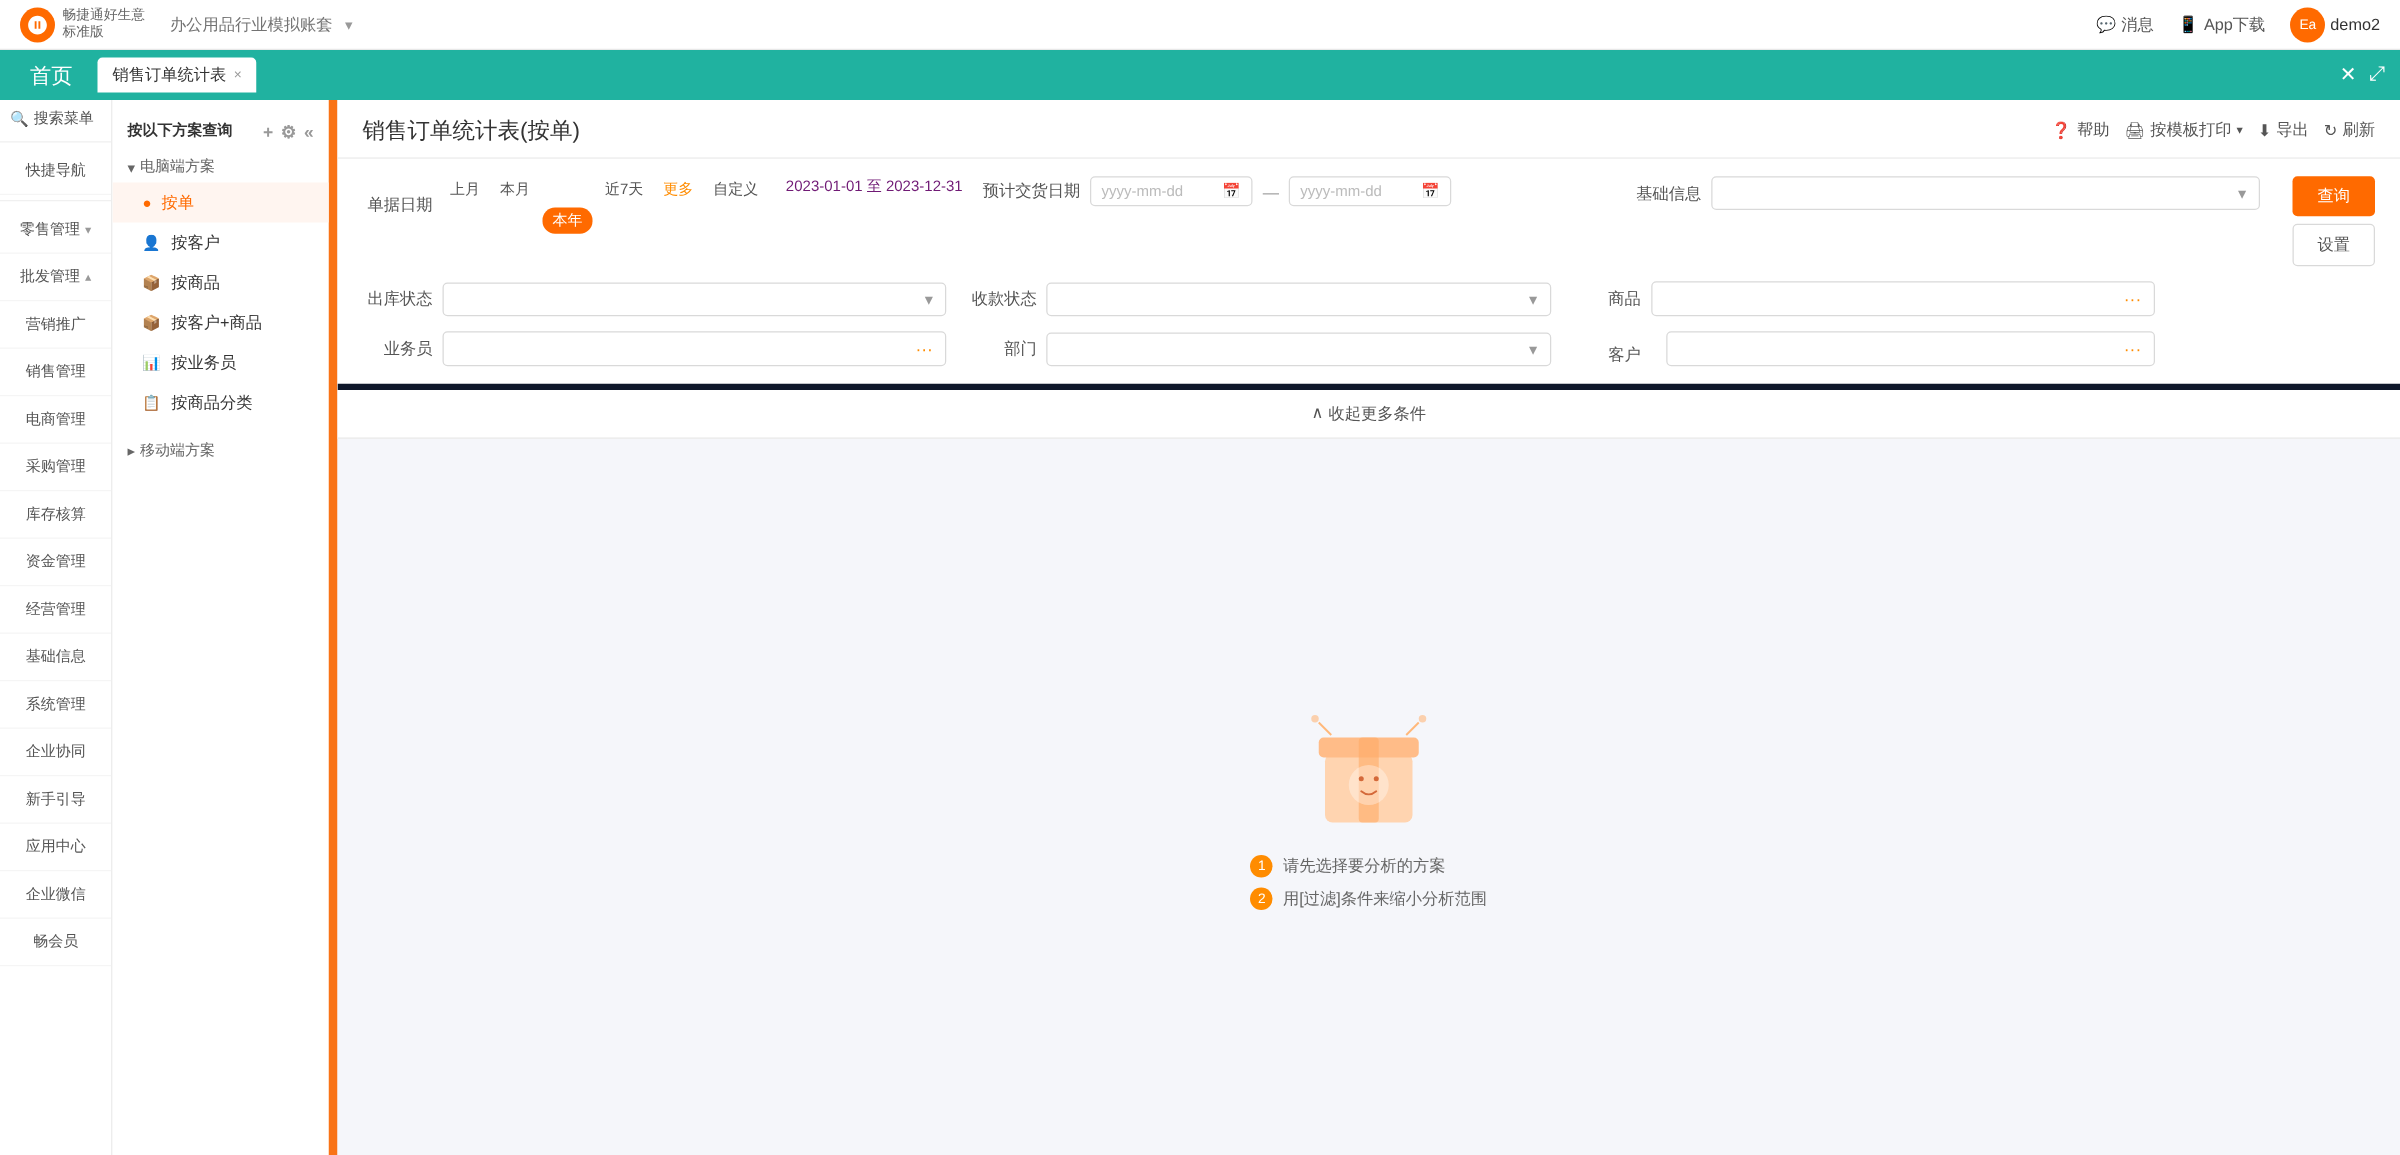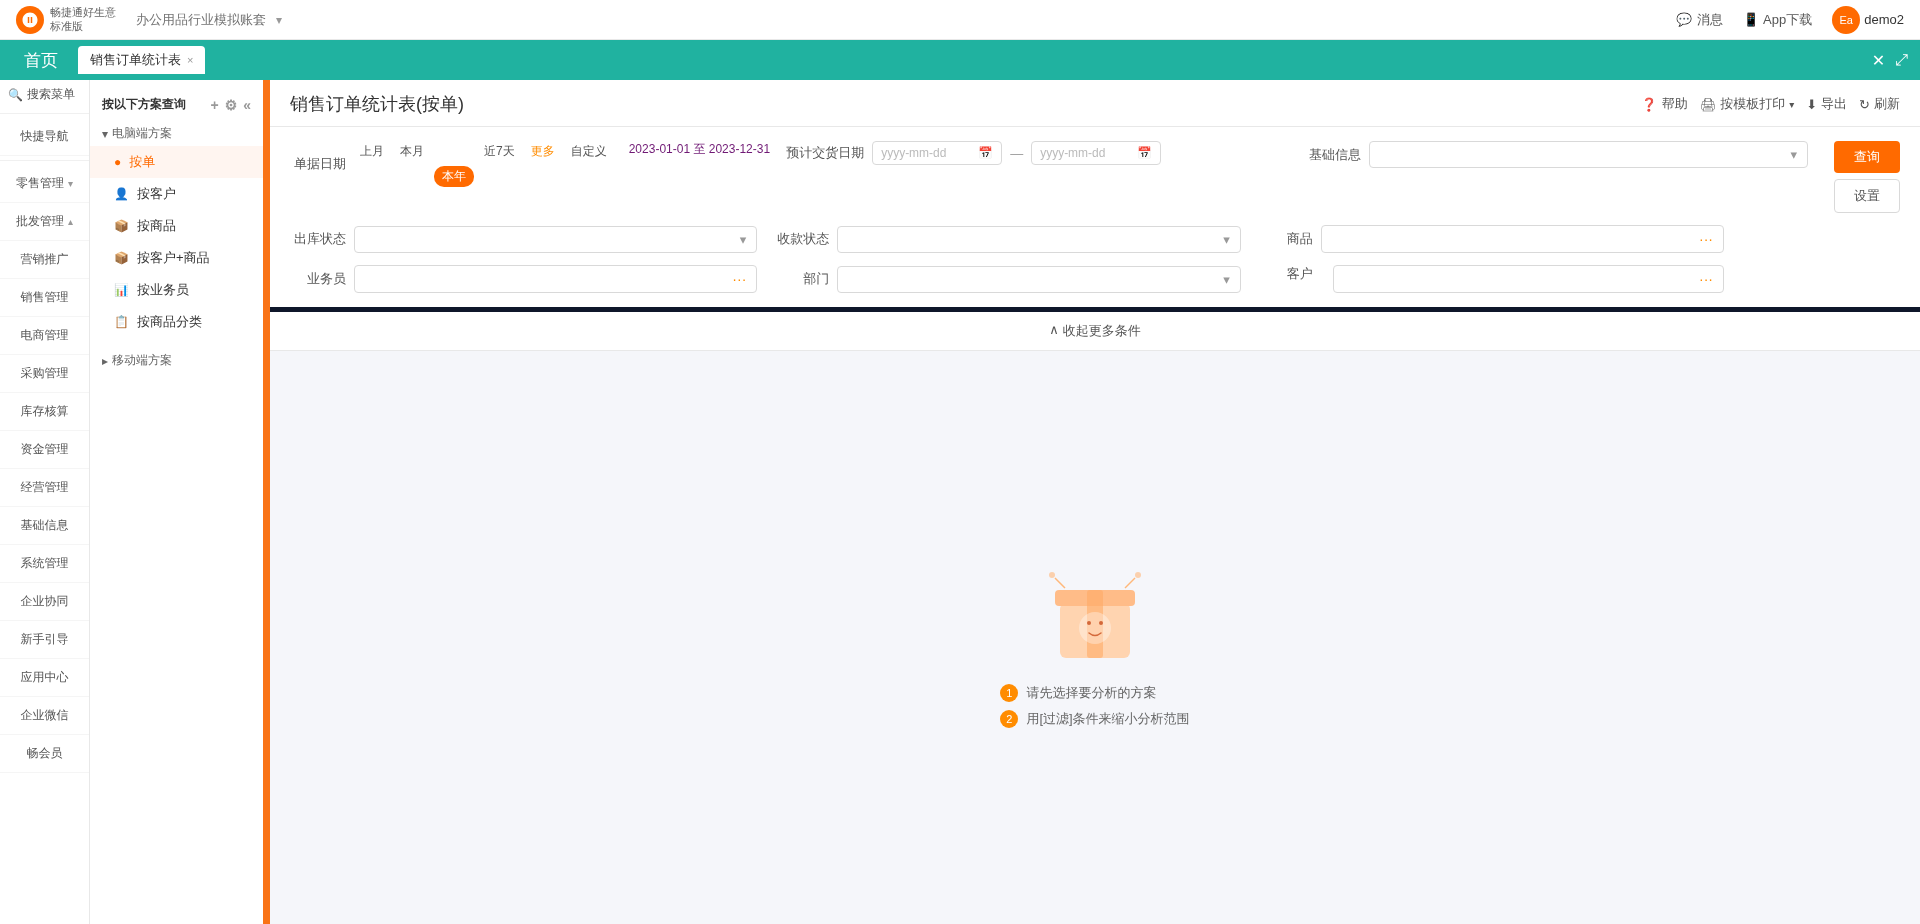--- a/index.html
+++ b/index.html
@@ -352,21 +352,21 @@
             <span class="filter-dots">···</span>
           </div>
         </div>
         <div style="display:flex;align-items:center;gap:8px;flex:1;">
           <span class="filter-label">部门</span>
           <div class="filter-select">
             <span></span>
             <span class="filter-select-arrow">▾</span>
           </div>
         </div>
-        <div style="display:flex;align-items:flex-start;gap:20px;flex:1;">
+        <div style="display:flex;align-items:flex-end;gap:20px;flex:1;">
           <span class="filter-label">客户</span>
           <div class="filter-input-more">
             <span></span>
             <span class="filter-dots">···</span>
           </div>
         </div>
         <div style="width:160px;"></div>
       </div>
     </div>
 

